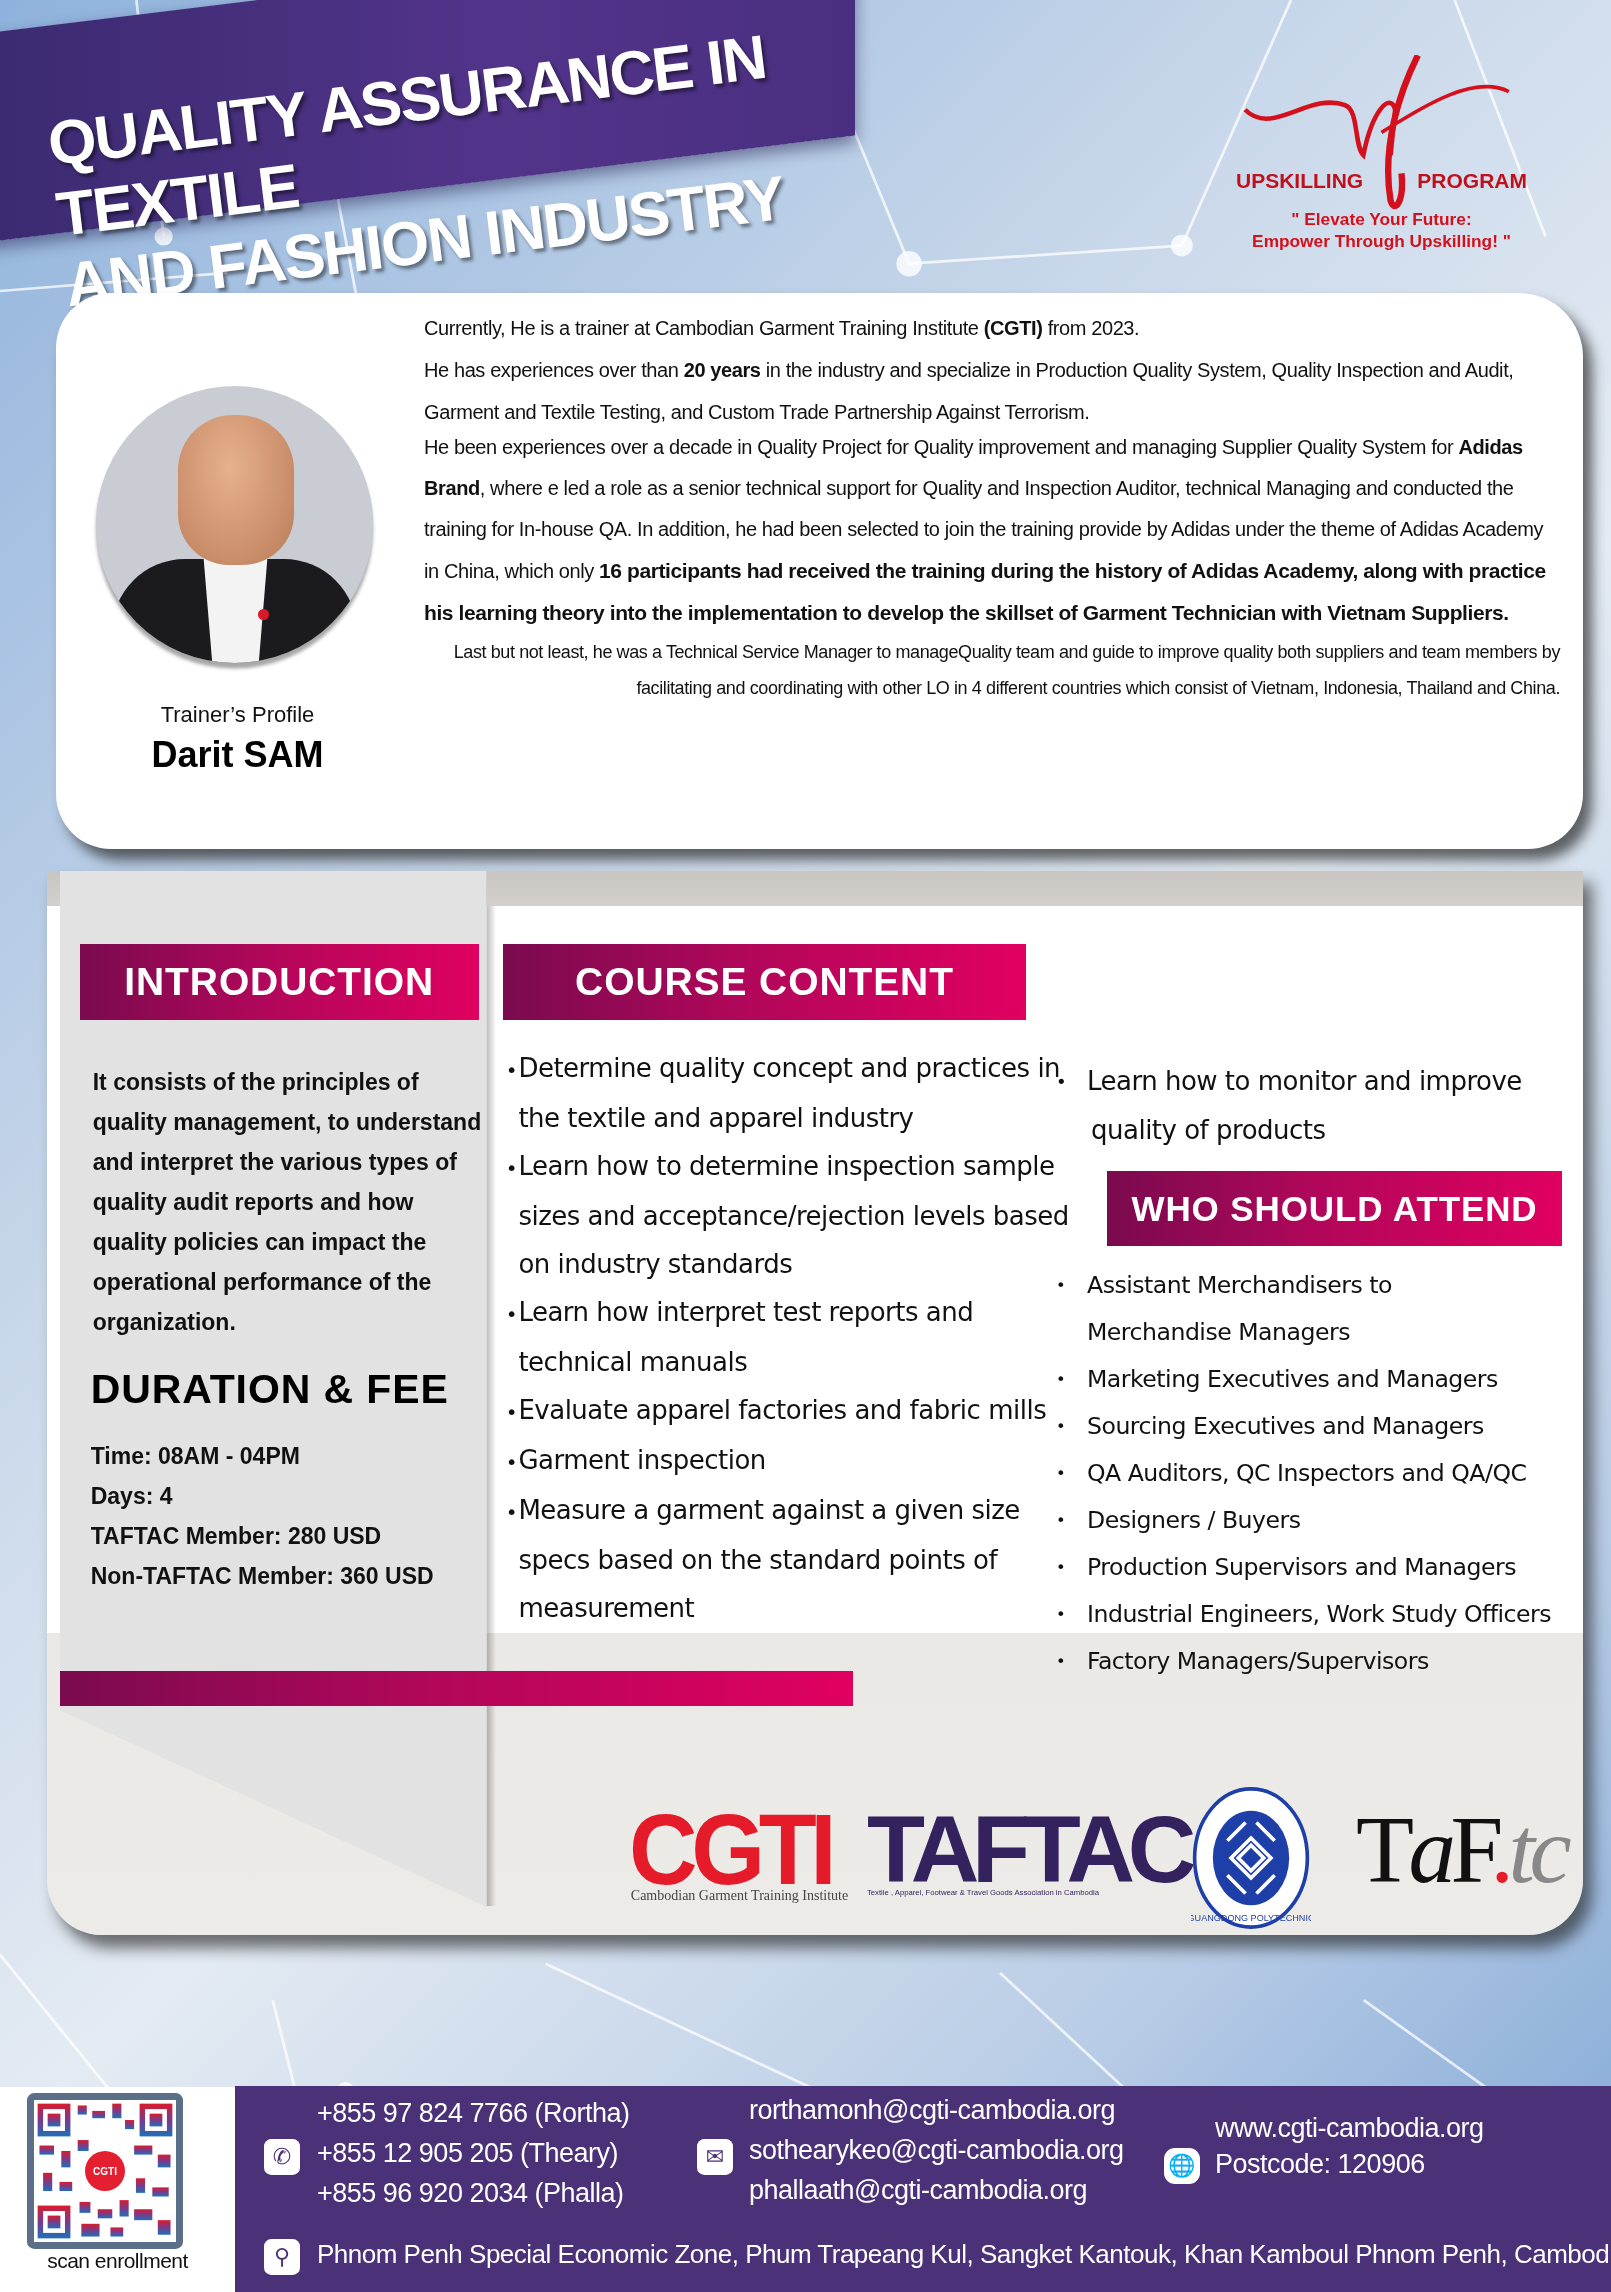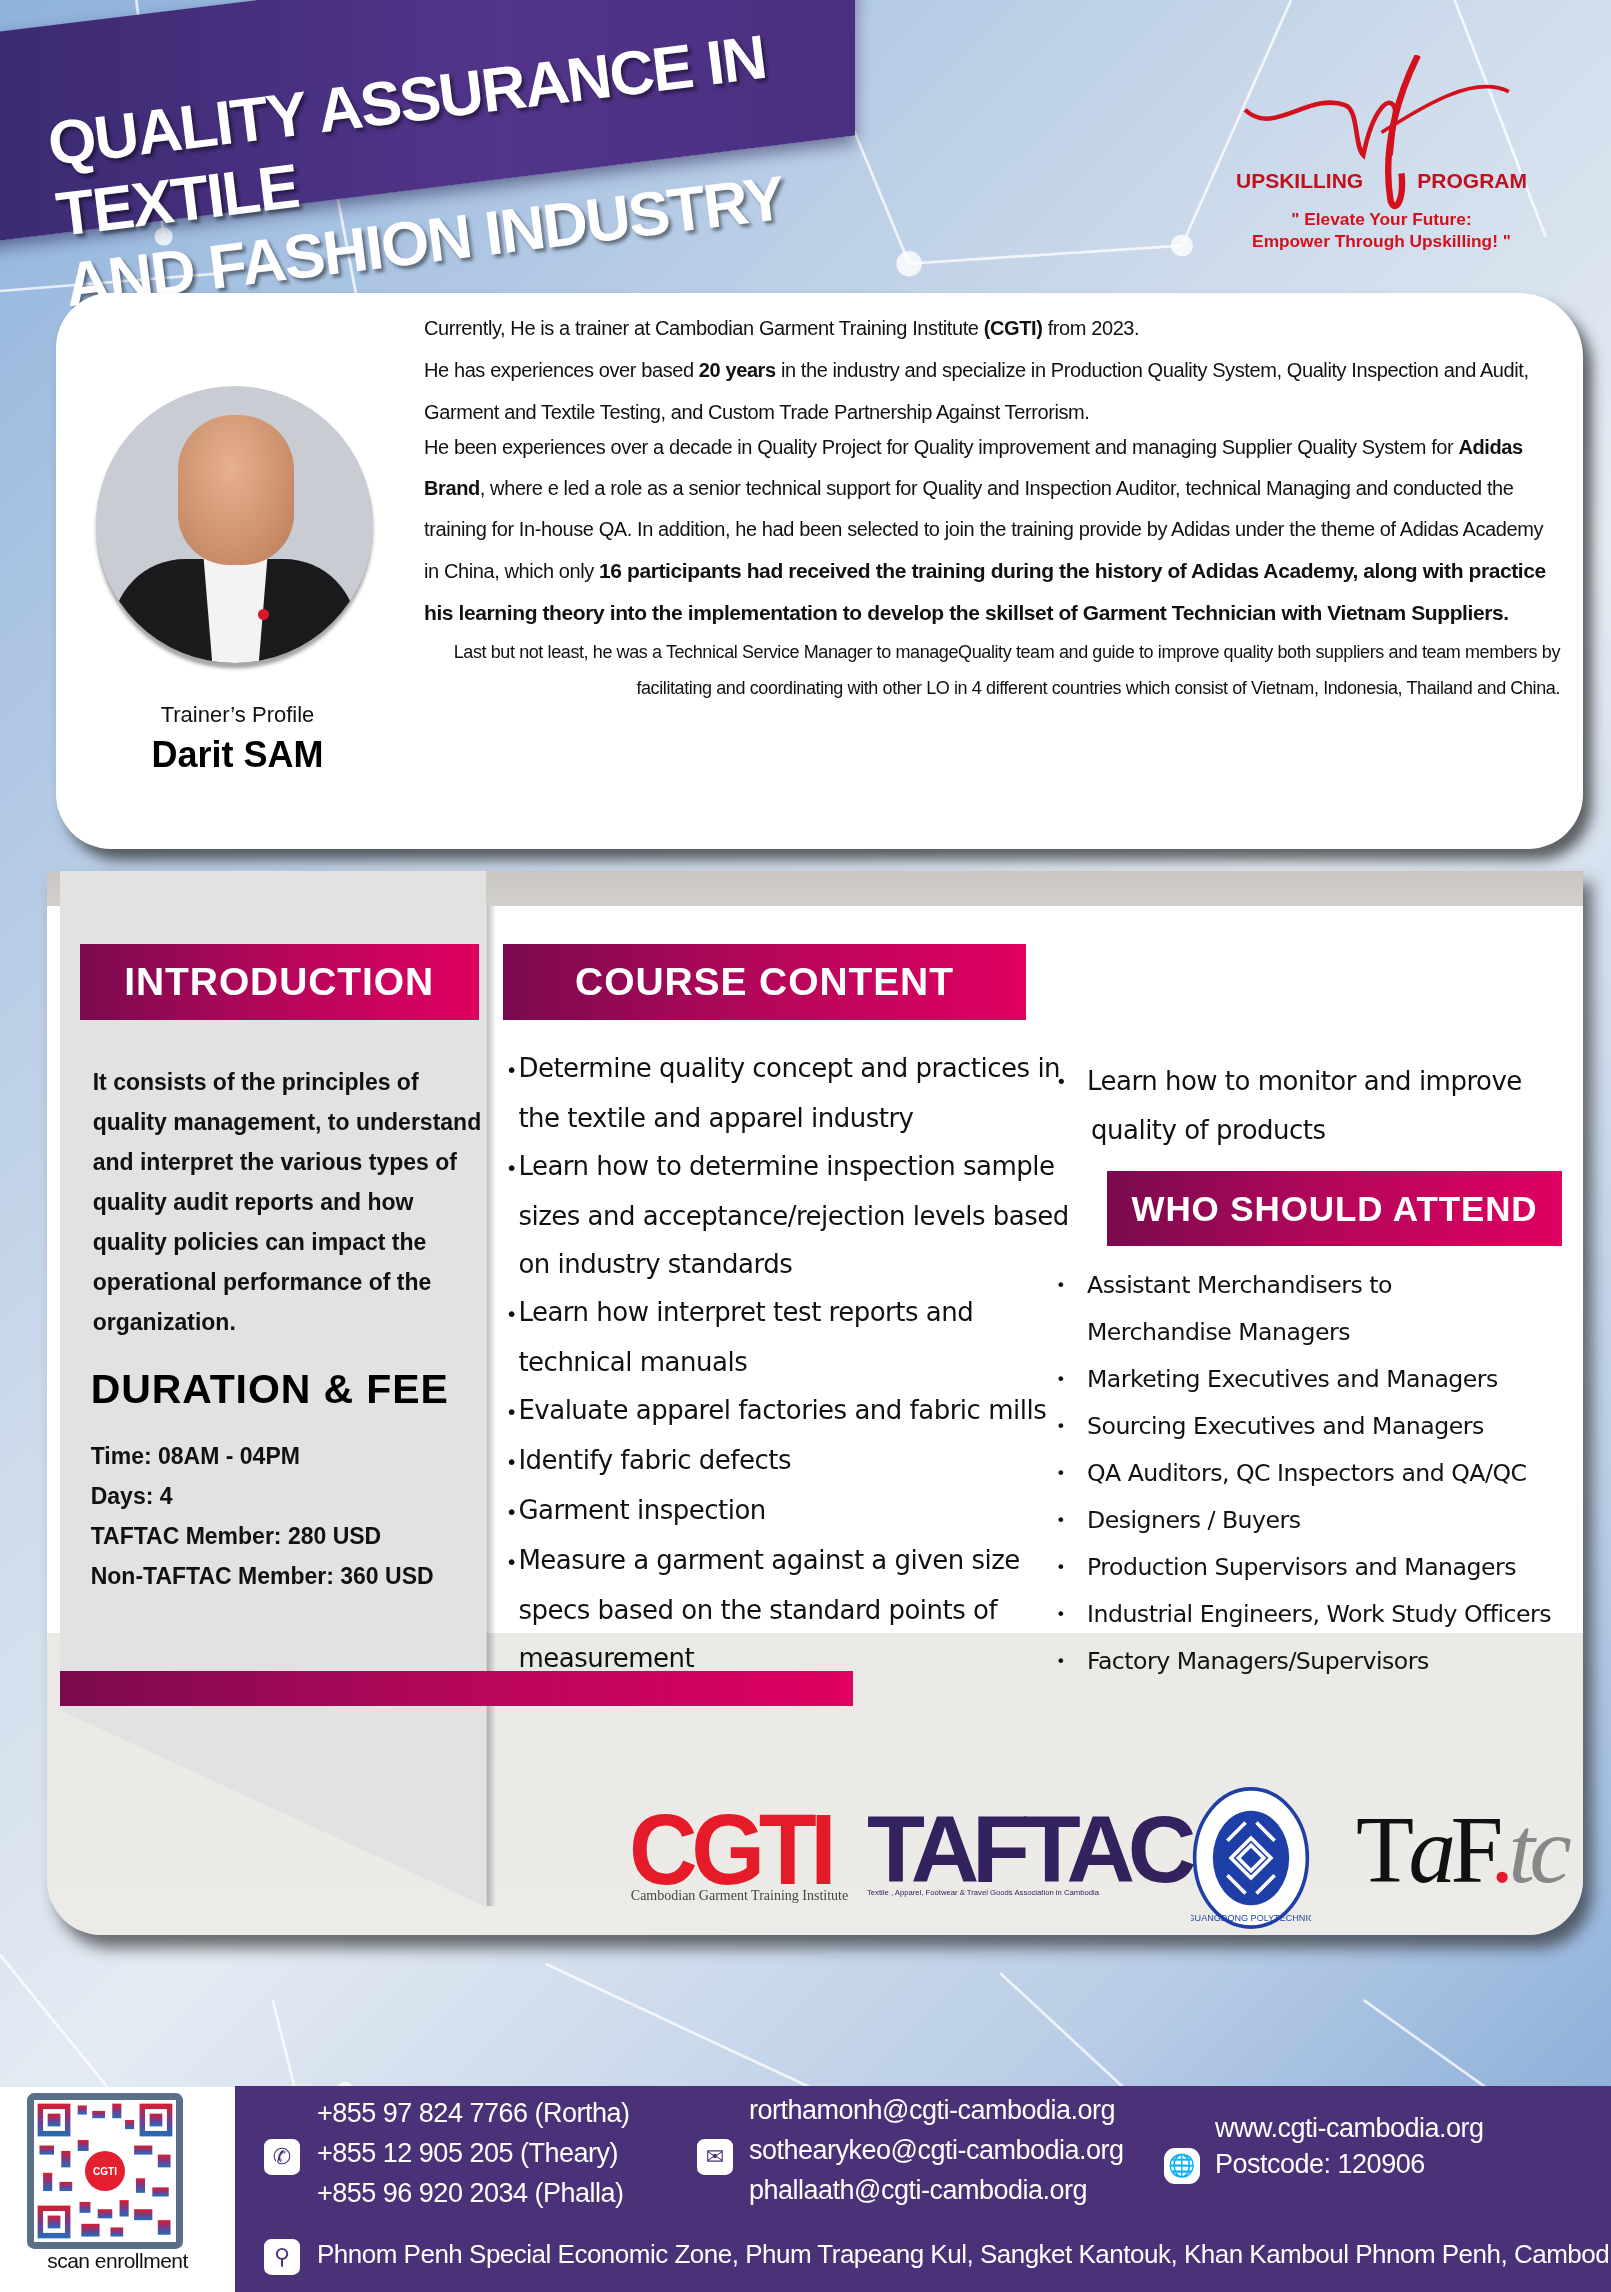--- a/index.html
+++ b/index.html
@@ -177,21 +177,21 @@
     <div class="photo-pin"></div>
   </div>
   <div class="trainer-label">Trainer’s Profile</div>
   <div class="trainer-name">Darit SAM</div>
 
   <div class="bio">
     <p>
       <span>Currently,  He is a trainer  at  Cambodian   Garment  Training  Institute  </span><b>(CGTI)</b><span>  from  2023.</span>
     </p>
     <p style="line-height:42px;">
-      <span>He has experiences  over  based  </span><b>20   years</b><span>  in   the industry and specialize in Production Quality System,  Quality Inspection   and  Audit,  Garment   and   Textile Testing,   and   Custom    Trade Partnership    Against  Terrorism.</span>
+      <span>He has experiences  over  than  </span><b>20   years</b><span>  in   the industry and specialize in Production Quality System,  Quality Inspection   and  Audit,  Garment   and   Textile Testing,   and   Custom    Trade Partnership    Against  Terrorism.</span>
     </p>
     <p style="line-height:41px; margin-top:-5.5px;">
       <span>He been experiences over a decade in Quality Project for Quality improvement and managing Supplier Quality System for </span><b>Adidas Brand</b><span>, where e led a role as a senior technical support  for  Quality and  Inspection Auditor, technical Managing and conducted the training for In-house QA. In addition, he had been selected  to join  the training provide by Adidas under the theme of Adidas Academy in  China, which only </span><b class="bold-block">16 participants had received the training during the history of Adidas Academy, along with practice his learning theory into the implementation to develop the skillset of Garment Technician with    Vietnam Suppliers.</b>
     </p>
     <p style="line-height:36px; font-size:18px;text-align:right;">Last   but  not  least,  he  was  a  Technical Service Manager to manageQuality team and guide to improve quality both suppliers and team members by facilitating and coordinating  with other LO in 4 different countries  which   consist   of  Vietnam, Indonesia, Thailand and China.</p>
   </div>
 </div>
 
 <div class="main-card">
   <div class="main-inner"></div>
@@ -207,21 +207,20 @@
     </div>
   </div>
   <div class="left-shadow"></div>
 
   <div class="grad-head" style="left:456px; top:73px; width:523px;">COURSE CONTENT</div>
   <ul class="course-list">
     <li>Determine quality concept and practices in the textile and apparel industry</li>
     <li>Learn how to determine inspection sample sizes and acceptance/rejection levels based on industry standards</li>
     <li>Learn how interpret test reports and technical manuals</li>
     <li>Evaluate apparel factories and fabric mills</li>
-    <li>Identify fabric defects</li>
     <li>Garment inspection</li>
     <li>Measure a garment against a given size specs based on the standard points of measurement</li>
   </ul>
 
   <div class="right-col">
     <div class="monitor-item">
       <span class="b">•</span>
       <span class="t">Learn how to monitor and improve</span>
       <span class="t" style="margin-left:35px;">quality of products</span>
     </div>

